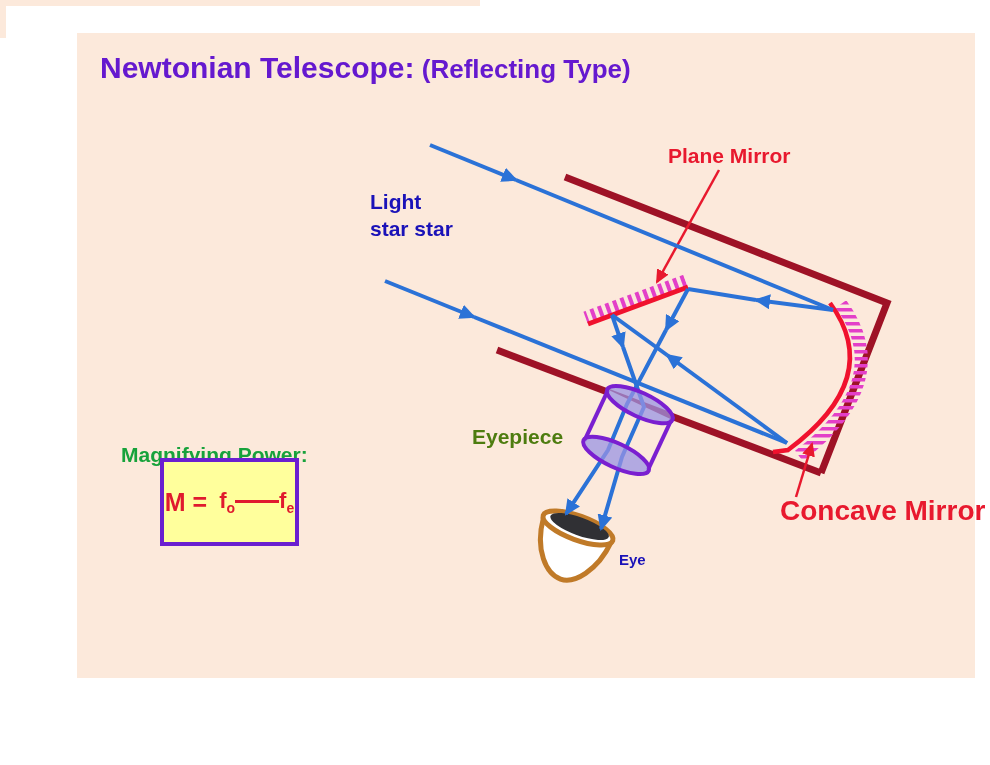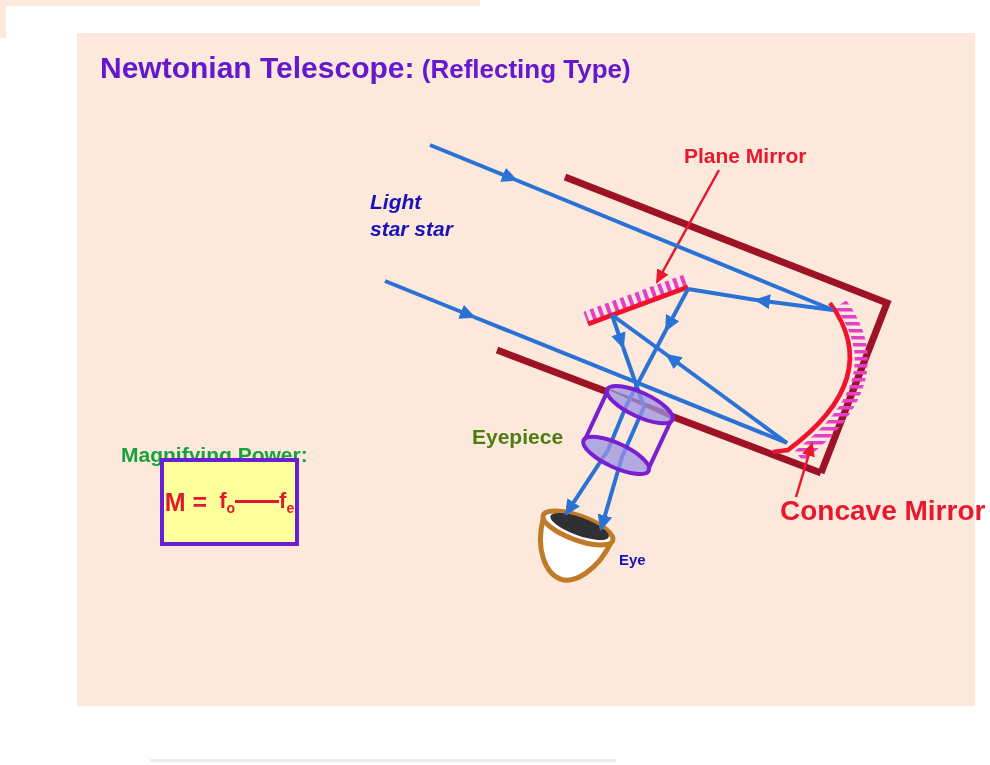--- a/index.html
+++ b/index.html
@@ -1,28 +1,28 @@
 <!DOCTYPE html>
 <html><head>
 <meta charset="utf-8">
 <style>
   html,body{margin:0;padding:0;background:#ffffff;}
-  #stage{position:relative;width:990px;height:765px;background:#ffffff;overflow:hidden;
+  #stage{position:relative;width:990px;height:678px;background:#ffffff;overflow:hidden;
          font-family:"Liberation Sans",sans-serif;}
   .peach{position:absolute;background:#fce9db;}
   #slide{left:77px;top:33px;width:898px;height:673px;}
   #artifact-top{left:0;top:0;width:480px;height:6px;}
   #artifact-left{left:0;top:0;width:6px;height:38px;}
   #artifact-bottom{position:absolute;left:150px;top:759px;width:466px;height:3px;background:#ededed;}
   svg{position:absolute;left:0;top:0;}
   .lbl{position:absolute;font-weight:bold;white-space:nowrap;line-height:1.2;}
   #title{left:100px;top:50px;color:#6519cf;font-size:30px;}
   #title .paren{font-size:26px;}
-  #light-label{left:370px;top:188px;color:#1a12b8;font-size:21px;line-height:1.3;font-style:italic;}
-  #plane-label{left:668px;top:143px;color:#e8192e;font-size:21px;margin-left:16px;}
+  #light-label{left:370px;top:188px;color:#1a12b8;font-size:21px;line-height:1.3;}
+  #plane-label{left:668px;top:143px;color:#e8192e;font-size:21px;}
   #concave-label{left:780px;top:494px;color:#e8192e;font-size:28px;}
   #eyepiece-label{left:472px;top:424px;color:#4d7c0f;font-size:21px;}
   #eye-label{left:619px;top:551px;color:#1a12b8;font-size:15px;}
   #magnify-label{left:121px;top:442px;color:#17a23b;font-size:21px;}
   #formula-box{position:absolute;left:160px;top:458px;width:131px;height:80px;
       background:#ffff9c;border:4px solid #6a1fd0;display:flex;align-items:center;
       justify-content:center;gap:12px;color:#e01a2e;font-weight:bold;}
   #formula-box .lhs{font-size:25px;}
   .frac{display:flex;flex-direction:row;align-items:center;font-size:22px;}
   .frac .bar{width:44px;height:3px;background:#e01a2e;margin:1px 0;}

